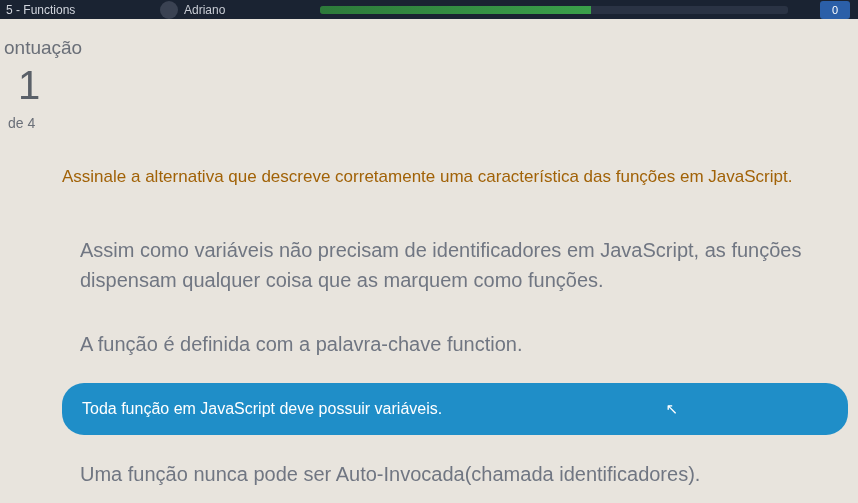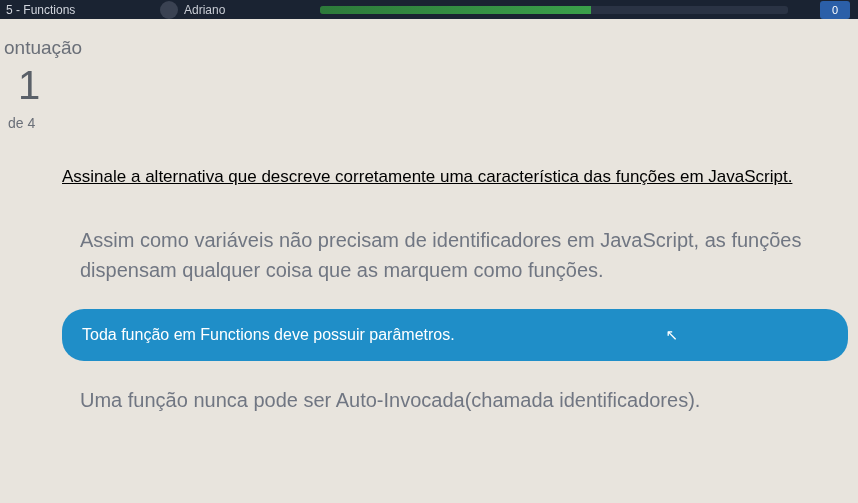--- a/index.html
+++ b/index.html
@@ -101,25 +101,24 @@
       font-size: 14px;
       margin-top: 10px;
       padding-left: 4px;
     }
     .question-area {
       margin-top: 34px;
       padding-left: 62px;
       padding-right: 10px;
     }
     .question-text {
-      color: #000000;
+      color: #a16207;
       font-size: 17px;
       line-height: 1.4;
-      margin-bottom: 26px;
-      text-decoration: underline;
+      margin-bottom: 36px;
     }
     .option {
       color: #707682;
       font-size: 20px;
       line-height: 1.5;
       padding: 10px 18px;
       margin-bottom: 14px;
       border-radius: 22px;
       cursor: pointer;
     }
@@ -160,19 +159,20 @@
   <div class="score-block">
     <div class="score-label">ontuação</div>
     <div class="score-value">1</div>
     <div class="score-of">de 4</div>
   </div>
 
   <div class="question-area">
     <div class="question-text">Assinale a alternativa que descreve corretamente uma característica das funções em JavaScript.</div>
 
     <div class="option">Assim como variáveis não precisam de identificadores em JavaScript, as funções dispensam qualquer coisa que as marquem como funções.</div>
+    <div class="option">A função é definida com a palavra-chave function.</div>
     <div class="option selected">
-      <span>Toda função em Functions deve possuir parâmetros.</span>
+      <span>Toda função em JavaScript deve possuir variáveis.</span>
       <span class="cursor-pointer">↖</span>
     </div>
     <div class="option">Uma função nunca pode ser Auto-Invocada(chamada identificadores).</div>
   </div>
 </div>
 
 </body></html>

